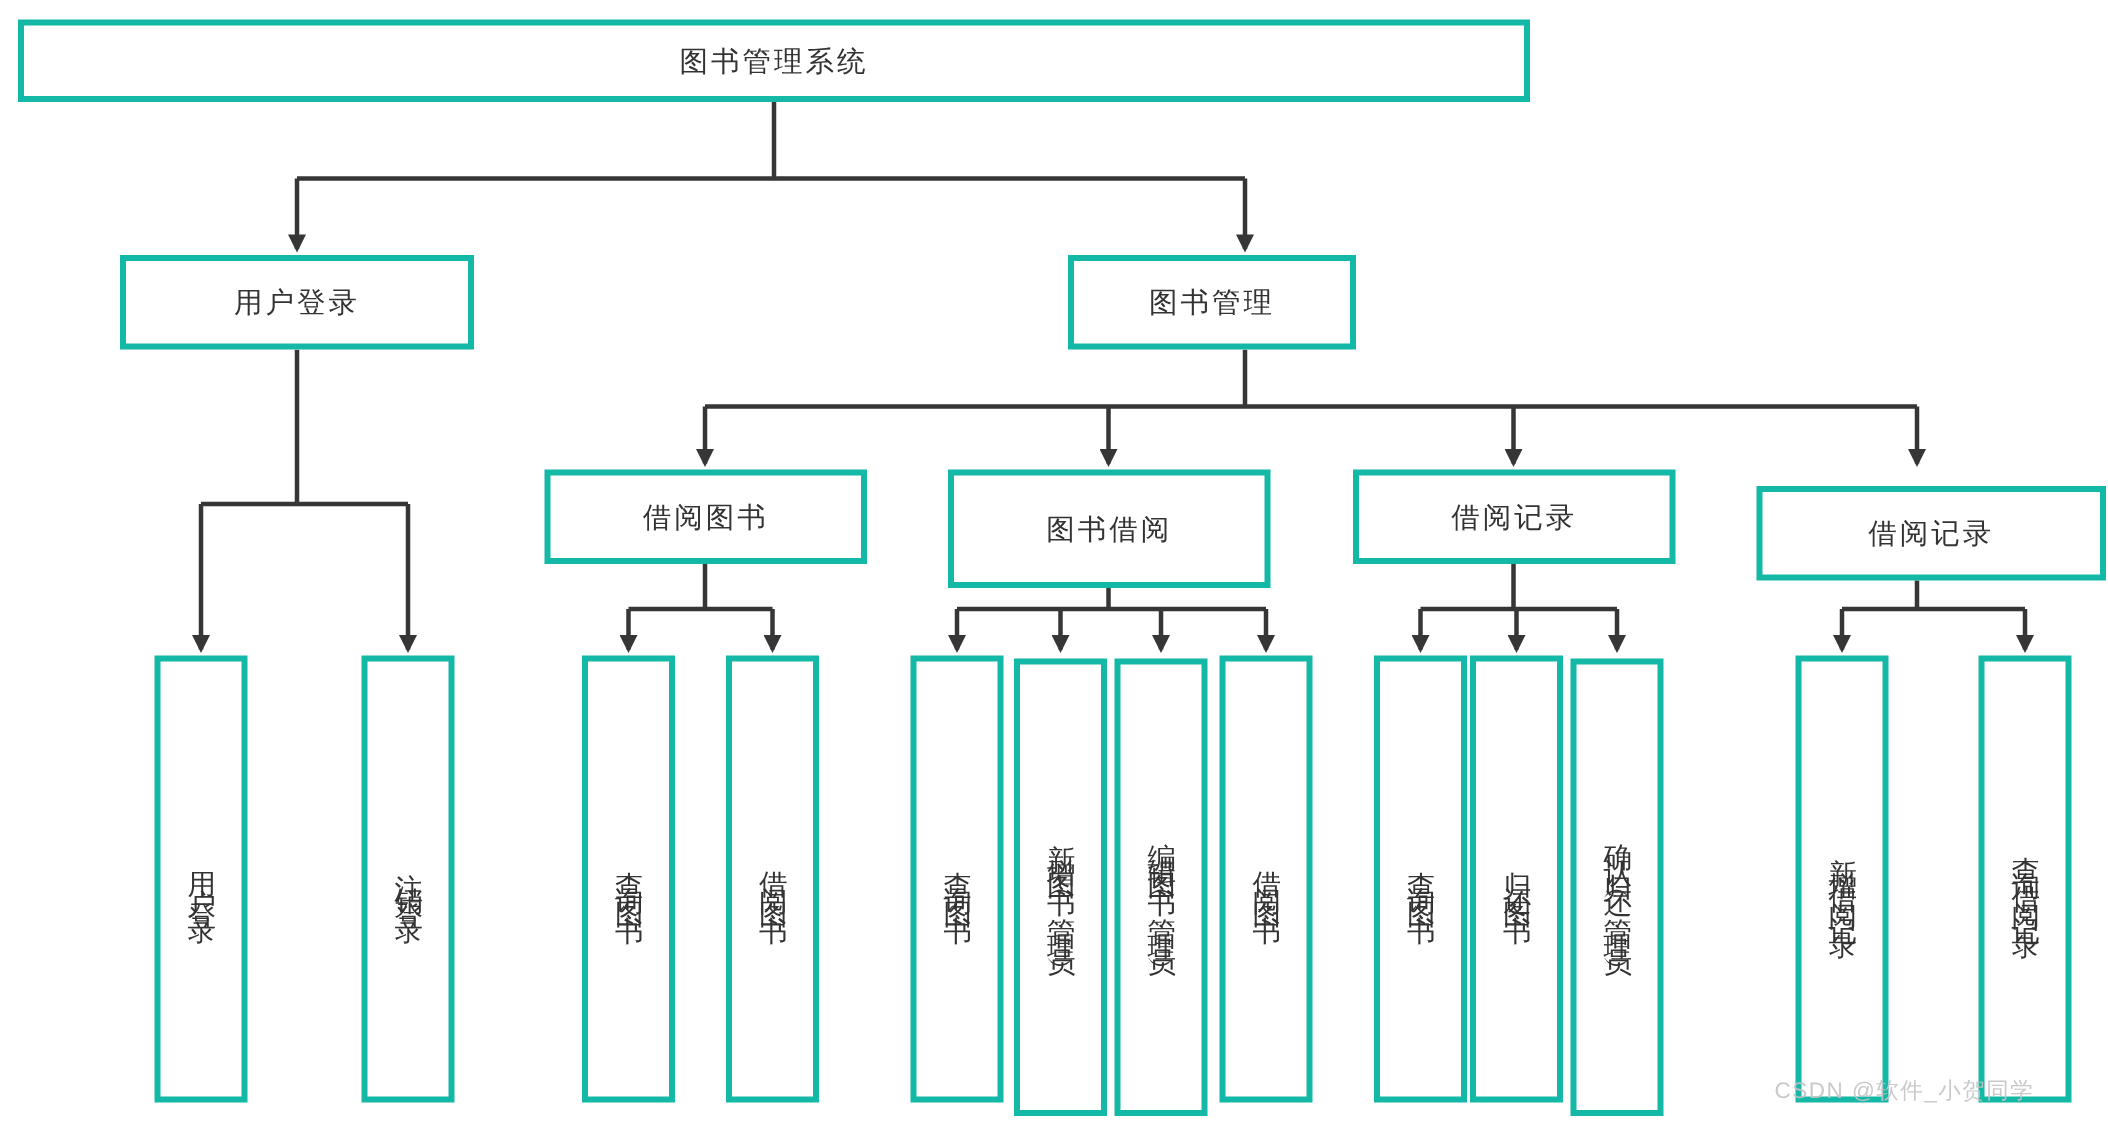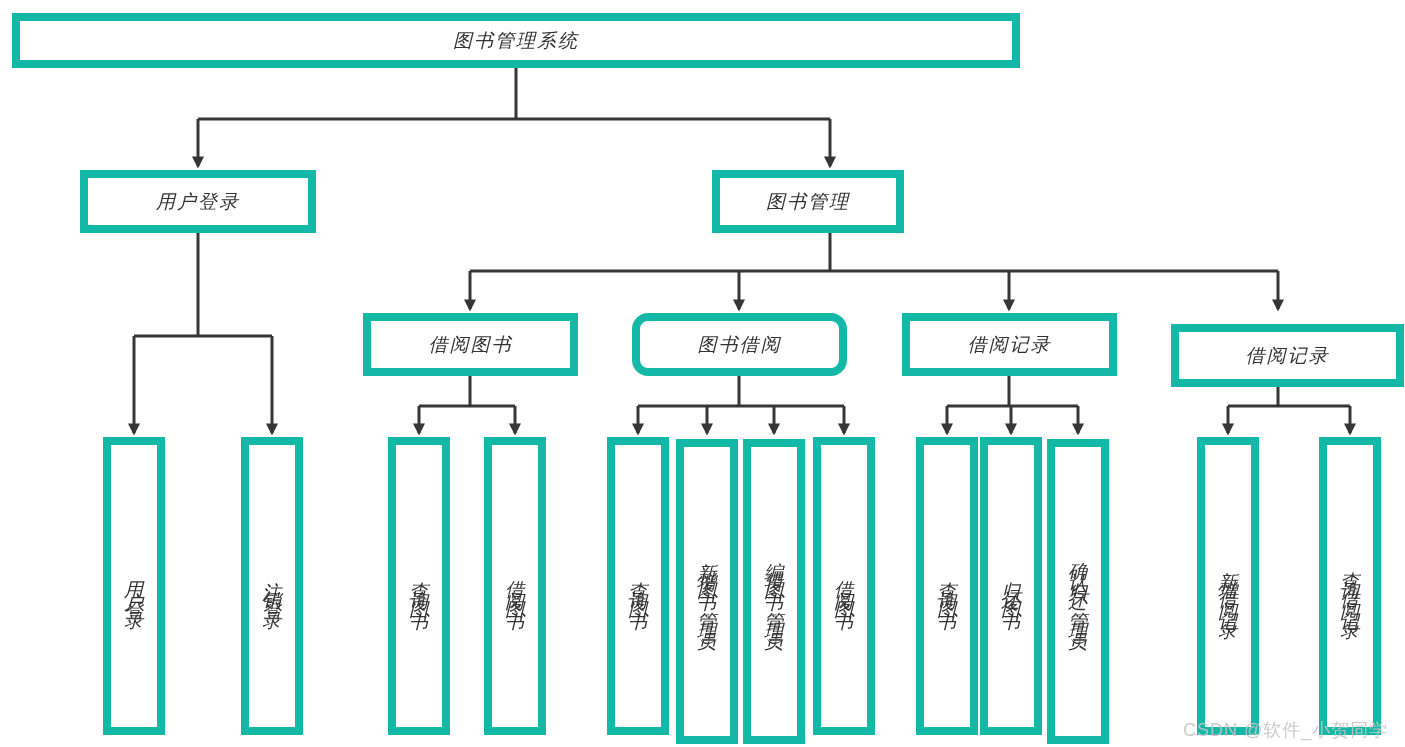--- a/index.html
+++ b/index.html
@@ -13,46 +13,45 @@
   }
   svg.wires {
     position: absolute;
     left: 0; top: 0;
     width: 1405px; height: 747px;
     z-index: 1;
   }
   .node {
     position: absolute;
     background: #ffffff;
-    border: 8px solid #14b8a6;
+    border: 4px solid #14b8a6;
     box-sizing: border-box;
     display: flex;
     align-items: center;
     justify-content: center;
     color: #333333;
     z-index: 2;
-    font-style: italic;
   }
   .h-node {
     font-size: 19px;
     letter-spacing: 2px;
     white-space: nowrap;
   }
   .v-node {
     writing-mode: vertical-rl;
     text-orientation: mixed;
     font-size: 19px;
     letter-spacing: 10px;
     line-height: 1;
   }
   .watermark {
     position: absolute;
     left: 1183px;
     top: 718px;
-    font-size: 18px;
+    font-size: 15px;
     color: rgba(195,195,195,0.9);
     letter-spacing: 1px;
     white-space: nowrap;
     z-index: 10;
   }
 </style>
 </head>
 <body>
 
 <div class="canvas">
@@ -99,21 +98,21 @@
       <path d="M1350,406 V433" marker-end="url(#arrow)"></path>
     </g>
   </svg>
 
   <div class="node h-node" style="left:12px; top:13px; width:1008px; height:55px;">图书管理系统</div>
 
   <div class="node h-node" style="left:80px; top:170px; width:236px; height:63px;">用户登录</div>
   <div class="node h-node" style="left:712px; top:170px; width:192px; height:63px;">图书管理</div>
 
   <div class="node h-node" style="left:363px; top:313px; width:215px; height:63px;">借阅图书</div>
-  <div class="node h-node" style="left:632px; top:313px; width:215px; height:63px;border-radius:16px;">图书借阅</div>
+  <div class="node h-node" style="left:632px; top:313px; width:215px; height:79px;">图书借阅</div>
   <div class="node h-node" style="left:902px; top:313px; width:215px; height:63px;">借阅记录</div>
   <div class="node h-node" style="left:1171px; top:324px; width:233px; height:63px;">借阅记录</div>
 
   <div class="node v-node" style="left:103px; top:437px; width:62px; height:298px;">用户登录</div>
   <div class="node v-node" style="left:241px; top:437px; width:62px; height:298px;">注销登录</div>
 
   <div class="node v-node" style="left:388px; top:437px; width:62px; height:298px;">查询图书</div>
   <div class="node v-node" style="left:484px; top:437px; width:62px; height:298px;">借阅图书</div>
 
   <div class="node v-node" style="left:607px; top:437px; width:62px; height:298px;">查询图书</div>

